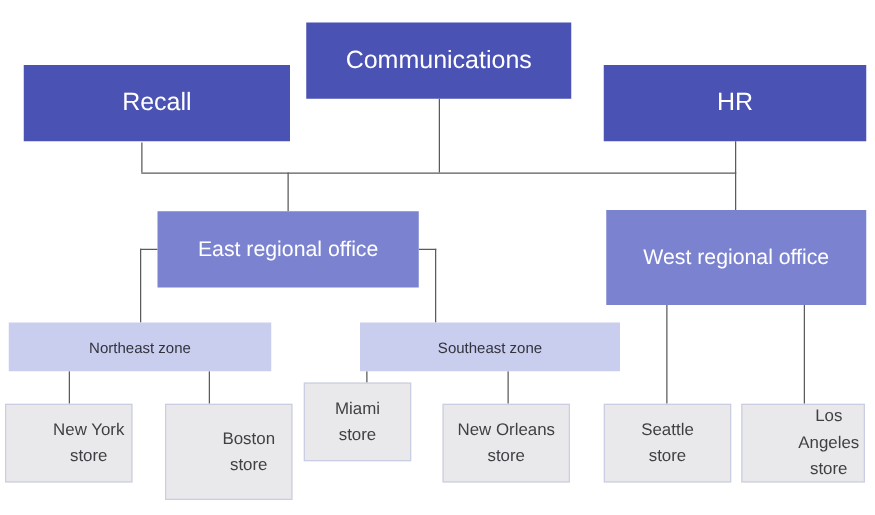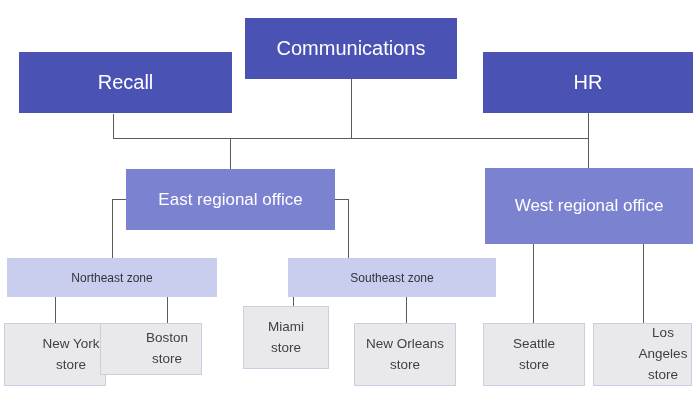--- a/index.html
+++ b/index.html
@@ -65,21 +65,21 @@
   <div class="node l3" style="left:7px;top:258px;width:210px;height:39px;">
     <span>Northeast zone</span>
   </div>
   <div class="node l3" style="left:244px;top:258px;width:208px;height:39px;margin-left:44px;">
     <span>Southeast zone</span>
   </div>
 
   <div class="node l4" style="left:4px;top:323px;width:102px;height:63px;padding-left:32px;">
     <span>New York store</span>
   </div>
-  <div class="node l4" style="left:100px;top:323px;width:102px;height:52px;padding-left:32px;">
+  <div class="node l4" style="left:132px;top:323px;width:102px;height:77px;padding-left:32px;">
     <span style="max-width:70px;">Boston store</span>
   </div>
   <div class="node l4" style="left:243px;top:306px;width:86px;height:63px;">
     <span style="max-width:60px;">Miami store</span>
   </div>
   <div class="node l4" style="left:354px;top:323px;width:102px;height:63px;">
     <span>New Orleans store</span>
   </div>
   <div class="node l4" style="left:483px;top:323px;width:102px;height:63px;">
     <span style="max-width:62px;">Seattle store</span>

